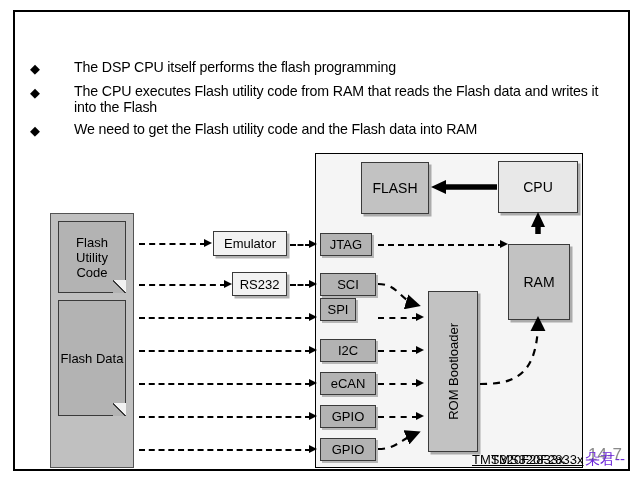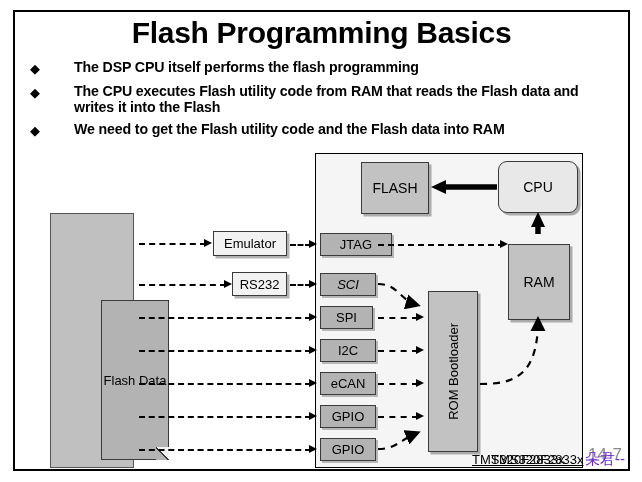--- a/index.html
+++ b/index.html
@@ -9,21 +9,21 @@
 
   
   #title{position:absolute;left:13px;top:16px;width:617px;text-align:center;
     font-size:30px;font-weight:bold;color:#000;letter-spacing:-0.3px;
     font-family:"Liberation Sans",sans-serif;}
 
   
   .bullet-row{position:absolute;left:30px;width:580px;}
   .bullet-mark{position:absolute;left:0;top:0;font-size:13px;color:#000;line-height:1;}
   .bullet-text{position:absolute;left:44px;top:-2px;width:530px;font-size:14.2px;
-    font-weight:bold;color:#000;line-height:15.5px;letter-spacing:-0.15px;}
+    font-weight:normal;color:#000;line-height:15.5px;letter-spacing:-0.15px;}
 
   
   .box{position:absolute;box-sizing:border-box;display:flex;align-items:center;
     justify-content:center;text-align:center;color:#000;}
 
   
   #chip{position:absolute;left:315px;top:153px;width:268px;height:315px;
     background:#f5f5f5;border:1.5px solid #000;box-sizing:border-box;}
 
   
@@ -63,79 +63,82 @@
   #wm1{position:absolute;left:588px;top:445px;font-size:17px;color:#8a8a8a;white-space:nowrap;}
   #wm2{position:absolute;left:585px;top:450px;font-size:15px;color:#6d28d9;white-space:nowrap;}
 </style>
 </head>
 <body>
 
 <div id="slide">
 
   <div id="frame"></div>
 
-  <div id="title">Flash Programming Basics</div>
 
   <div class="bullet-row" style="top:62px;">
     <span class="bullet-mark">◆</span>
     <span class="bullet-text">The DSP CPU itself performs the flash programming</span>
   </div>
   <div class="bullet-row" style="top:86px;">
     <span class="bullet-mark">◆</span>
     <span class="bullet-text">The CPU executes Flash utility code from RAM that reads the Flash data and writes it into the Flash</span>
   </div>
   <div class="bullet-row" style="top:124px;">
     <span class="bullet-mark">◆</span>
     <span class="bullet-text">We need to get the Flash utility code and the Flash data into RAM</span>
   </div>
 
   <div id="chip"></div>
 
   <div id="memgroup"></div>
 
-
-  <div class="doc" style="left:58px;top:300px;width:68px;height:160px;margin-left:43px;">
+  <div class="doc" style="left:58px;top:221px;width:68px;height:72px;">
+    <span>Flash Utility Code</span>
+    <span class="fold"></span>
+  </div>
+
+  <div class="doc" style="left:58px;top:300px;width:68px;height:116px;">
     <span>Flash Data</span>
     <span class="fold"></span>
   </div>
 
   <div class="box lightbox" style="left:213px;top:231px;width:74px;height:25px;">
     <span>Emulator</span>
   </div>
   <div class="box lightbox" style="left:232px;top:272px;width:55px;height:24px;">
     <span>RS232</span>
   </div>
 
-  <div class="box periph" style="left:320px;top:233px;width:72px;height:23px;">
+  <div class="box periph" style="left:320px;top:233px;width:52px;height:23px;">
     <span>JTAG</span>
   </div>
-  <div class="box periph" style="left:320px;top:273px;width:56px;height:23px;font-style:italic;">
+  <div class="box periph" style="left:320px;top:273px;width:56px;height:23px;">
     <span>SCI</span>
   </div>
-  <div class="box periph" style="left:320px;top:306px;width:53px;height:23px;">
+  <div class="box periph" style="left:320px;top:298px;width:36px;height:23px;">
     <span>SPI</span>
   </div>
   <div class="box periph" style="left:320px;top:339px;width:56px;height:23px;">
     <span>I2C</span>
   </div>
   <div class="box periph" style="left:320px;top:372px;width:56px;height:23px;">
     <span>eCAN</span>
   </div>
   <div class="box periph" style="left:320px;top:405px;width:56px;height:23px;">
     <span>GPIO</span>
   </div>
   <div class="box periph" style="left:320px;top:438px;width:56px;height:23px;">
     <span>GPIO</span>
   </div>
 
   <div class="box greybox" style="left:361px;top:162px;width:68px;height:52px;">
     <span>FLASH</span>
   </div>
 
-  <div class="box lgreybox" style="left:498px;top:161px;width:80px;height:52px;border-radius:9px;">
+  <div class="box lgreybox" style="left:498px;top:161px;width:80px;height:52px;">
     <span>CPU</span>
   </div>
 
   <div class="box greybox" style="left:508px;top:244px;width:62px;height:76px;">
     <span>RAM</span>
   </div>
 
   <div class="box greybox" style="left:428px;top:291px;width:50px;height:161px;">
     <span id="rom">ROM Bootloader</span>
   </div>

